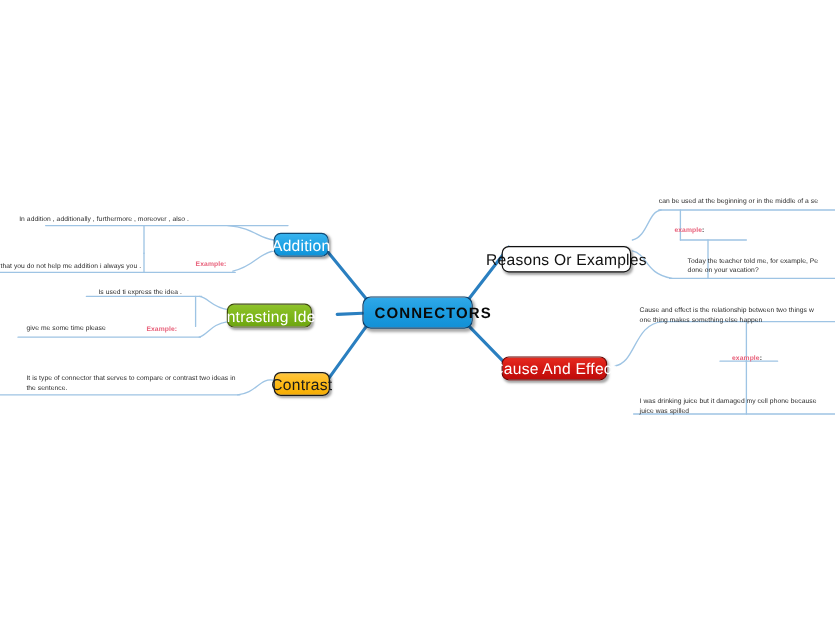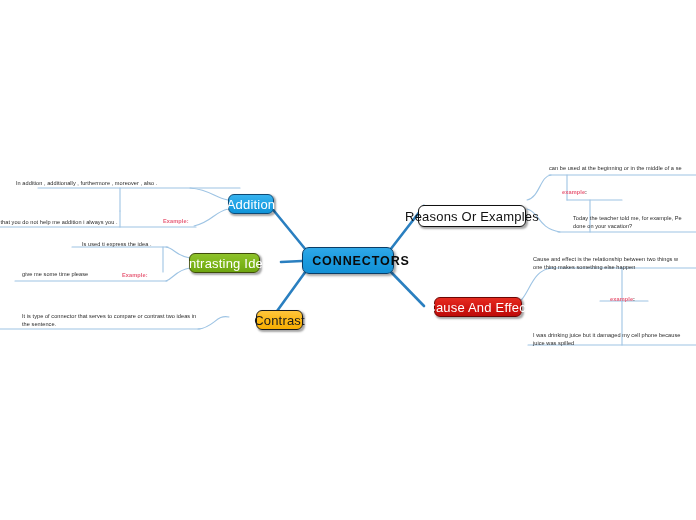--- a/index.html
+++ b/index.html
@@ -63,21 +63,20 @@
   }
   .n-contrasting {
     background: linear-gradient(180deg, #8ec22b 0%, #7cb518 55%, #6ea511 100%);
     border: 1.4px solid #3f4d0a;
     color: #ffffff;
   }
   .n-contrast {
     background: linear-gradient(180deg, #ffc53d 0%, #fdb813 55%, #f5ad05 100%);
     border: 1.4px solid #1a1a1a;
     color: #1a1a1a;
-    margin-left: 28px;
   }
   .n-reasons {
     background: #ffffff;
     border: 1.6px solid #111111;
     color: #111111;
   }
   .n-cause {
     background: linear-gradient(180deg, #e52b20 0%, #d21510 55%, #bd0c0a 100%);
     border: 1.4px solid #6b0604;
     color: #ffffff;
@@ -157,21 +156,21 @@
   <div class="node node-center" style="left:302px; top:247px; width:92px; height:27px;">CONNECTORS</div>
 
   <div class="node node-branch n-addition" style="left:228px; top:194px; width:46px; height:20px;">Addition</div>
 
   <div class="node node-branch n-contrasting" style="left:189px; top:253px; width:71px; height:20px;">Contrasting Ideas</div>
 
   <div class="node node-branch n-contrast" style="left:228px; top:310px; width:47px; height:20px;">Contrast</div>
 
   <div class="node node-branch n-reasons" style="left:418px; top:205px; width:108px; height:22px;">Reasons Or Examples</div>
 
-  <div class="node node-branch n-cause" style="left:418px; top:297px; width:88px; height:20px;margin-left:16px;">Cause And Effect</div>
+  <div class="node node-branch n-cause" style="left:418px; top:297px; width:88px; height:20px;">Cause And Effect</div>
 
   <div class="leaf" style="left:16px; top:179px; width:224px;">In addition , additionally , furthermore , moreover , also .</div>
 
   <div class="leaf-example" style="left:163px; top:218px;">Example:</div>
 
   <div class="leaf" style="left:-4px; top:218px; width:160px;">s that you do not help me addition i always you .</div>
 
   <div class="leaf" style="left:82px; top:240px; width:86px;">Is used ti express the idea .</div>
 
   <div class="leaf-example" style="left:122px; top:272px;">Example:</div>

